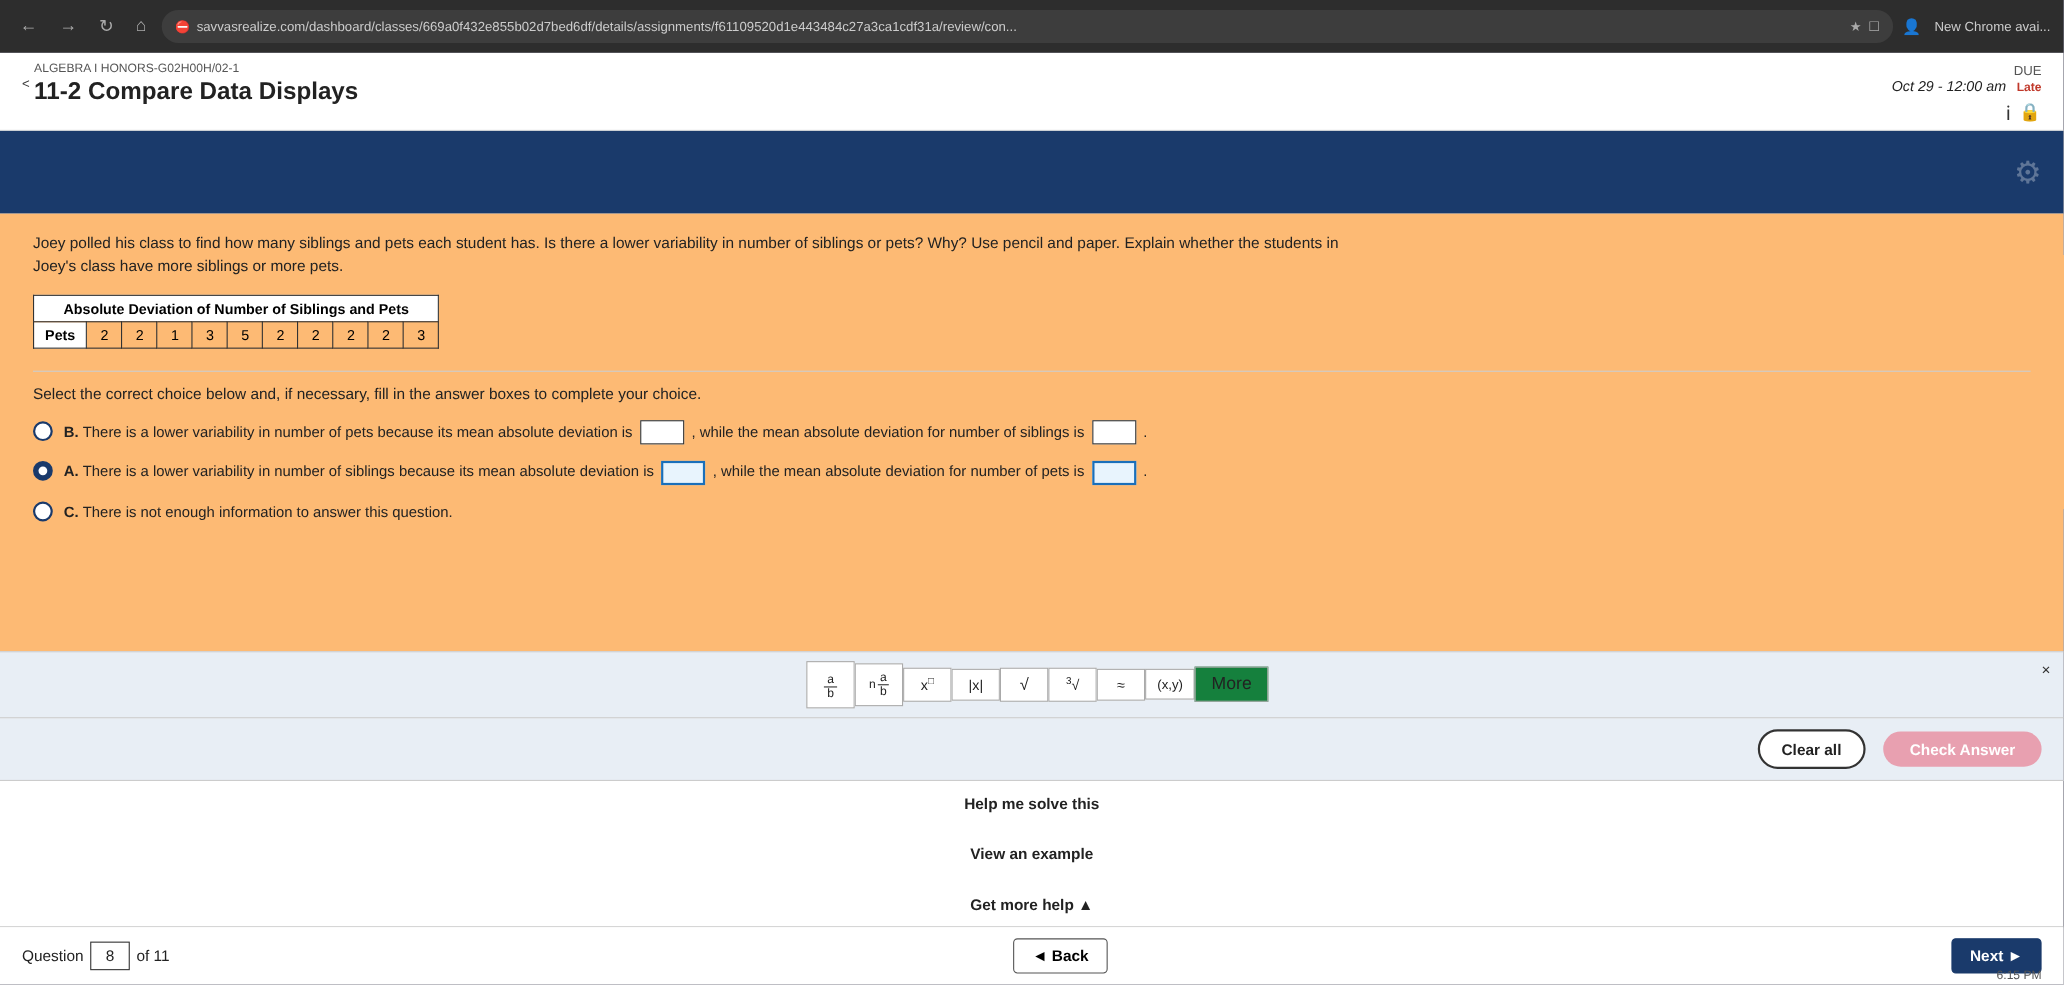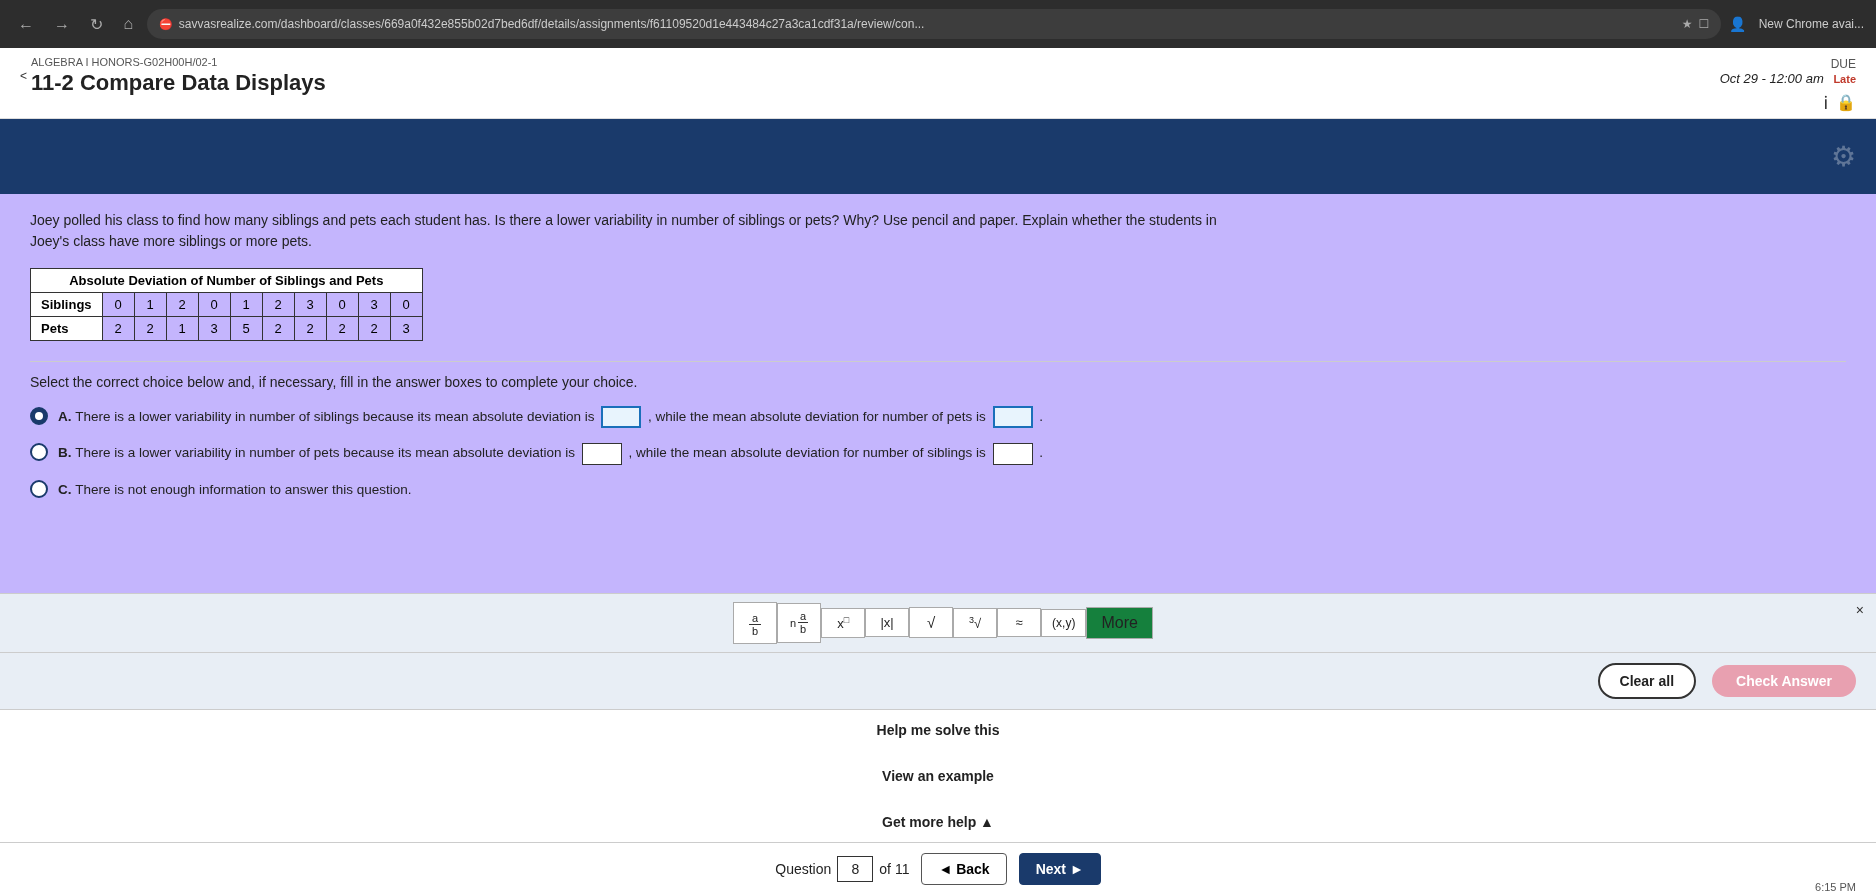--- a/index.html
+++ b/index.html
@@ -126,21 +126,21 @@
     .gear-icon-banner {
       color: rgba(255,255,255,0.3);
       font-size: 28px;
     }
 
     
     .content-area {
       flex: 1;
       padding: 16px 30px;
       overflow-y: auto;
-      background: #c4b5fd;
+      background: #fdba74;
     }
 
     .problem-text {
       font-size: 14px;
       color: #222;
       line-height: 1.5;
       margin-bottom: 16px;
       max-width: 1200px;
     }
 
@@ -330,21 +330,21 @@
       color: #222;
       cursor: pointer;
       text-decoration: none;
     }
 
     
     .nav-footer {
       padding: 10px 20px;
       display: flex;
       align-items: center;
-      justify-content: center;
+      justify-content: space-between;
       gap: 12px;
       background: #fff;
     }
     .question-indicator {
       display: flex;
       align-items: center;
       gap: 6px;
       font-size: 14px;
       color: #222;
     }
@@ -431,33 +431,20 @@
     <span class="gear-icon-banner">⚙</span>
   </div>
 
   <div class="content-area">
 
     <p class="problem-text">Joey polled his class to find how many siblings and pets each student has. Is there a lower variability in number of siblings or pets? Why? Use pencil and paper. Explain whether the students in Joey's class have more siblings or more pets.</p>
 
     <table class="data-table">
       <caption>Absolute Deviation of Number of Siblings and Pets</caption>
       <tbody>
-        <tr>
-          <th>Siblings</th>
-          <td>0</td>
-          <td>1</td>
-          <td>2</td>
-          <td>0</td>
-          <td>1</td>
-          <td>2</td>
-          <td>3</td>
-          <td>0</td>
-          <td>3</td>
-          <td>0</td>
-        </tr>
         <tr>
           <th>Pets</th>
           <td>2</td>
           <td>2</td>
           <td>1</td>
           <td>3</td>
           <td>5</td>
           <td>2</td>
           <td>2</td>
           <td>2</td>
@@ -465,39 +452,39 @@
           <td>3</td>
         </tr>
       </tbody>
     </table>
 
     <hr class="divider">
 
     <p class="question-instruction">Select the correct choice below and, if necessary, fill in the answer boxes to complete your choice.</p>
 
     <div class="answer-choice">
+      <div class="radio-btn unselected"></div>
+      <div class="answer-text">
+        <span class="answer-label">B. </span>
+        <span>There is a lower variability in number of pets because its mean absolute deviation is</span>
+        <input class="answer-input" type="text" value="" style="">
+        <span>, while the mean absolute deviation for number of siblings is</span>
+        <input class="answer-input" type="text" value="" style="">
+        <span>.</span>
+      </div>
+    </div>
+
+    <div class="answer-choice">
       <div class="radio-btn selected"></div>
       <div class="answer-text">
         <span class="answer-label">A. </span>
         <span>There is a lower variability in number of siblings because its mean absolute deviation is</span>
         <input class="answer-input answer-input-blue" type="text" value="" style="">
         <span>, while the mean absolute deviation for number of pets is</span>
         <input class="answer-input answer-input-blue" type="text" value="" style="">
-        <span>.</span>
-      </div>
-    </div>
-
-    <div class="answer-choice">
-      <div class="radio-btn unselected"></div>
-      <div class="answer-text">
-        <span class="answer-label">B. </span>
-        <span>There is a lower variability in number of pets because its mean absolute deviation is</span>
-        <input class="answer-input" type="text" value="" style="">
-        <span>, while the mean absolute deviation for number of siblings is</span>
-        <input class="answer-input" type="text" value="" style="">
         <span>.</span>
       </div>
     </div>
 
     <div class="answer-choice">
       <div class="radio-btn unselected"></div>
       <div class="answer-text">
         <span class="answer-label">C. </span>
         <span>There is not enough information to answer this question.</span>
       </div>

